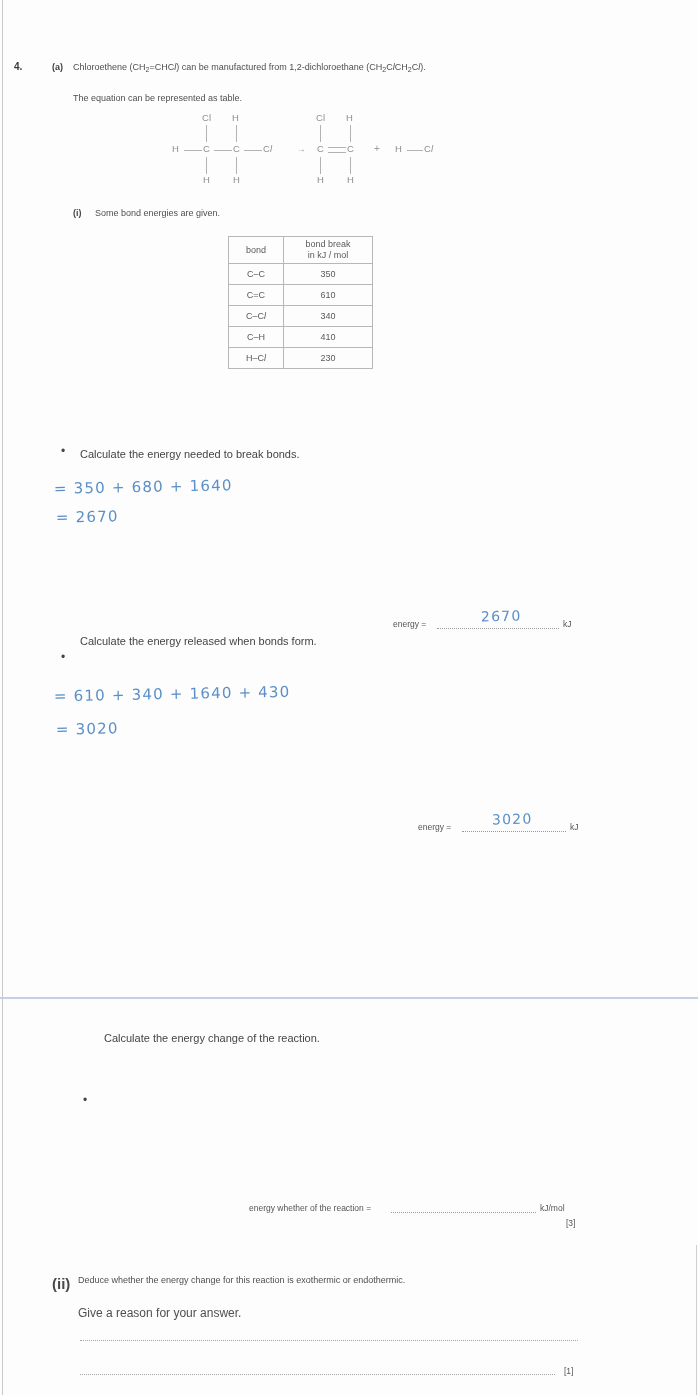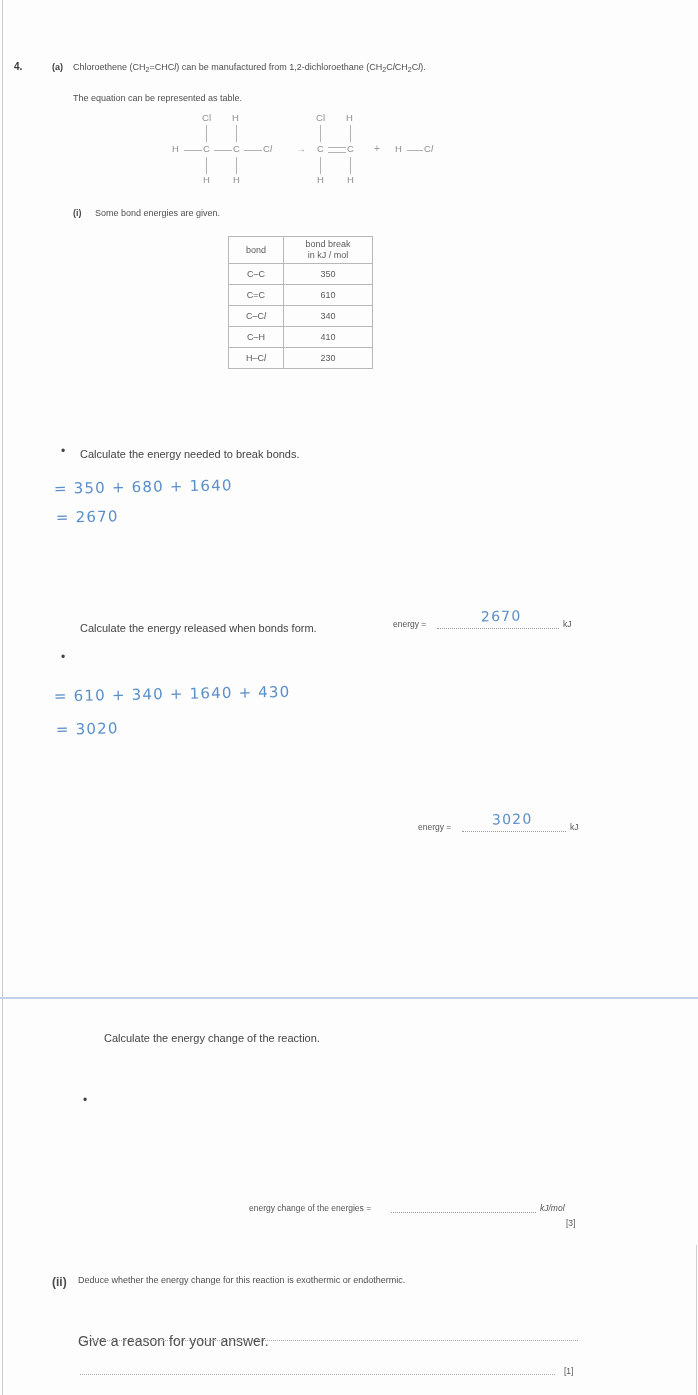--- a/index.html
+++ b/index.html
@@ -69,23 +69,23 @@
     font-weight:500;
   }
   .hw.small{font-size:14px;}
 
   
   .ans-label{position:absolute;font-size:8.5px;color:#555;}
   .dotline{position:absolute;border-bottom:1px dotted #9a9a9a;height:0;}
   .unit{position:absolute;font-size:8.5px;color:#555;}
   .marks{position:absolute;font-size:8.5px;color:#555;}
 
-  .pii-label{position:absolute;left:52px;top:1275px;font-size:12px;font-weight:bold;color:#4a4a4a;}
+  .pii-label{position:absolute;left:52px;top:1275px;font-size:15px;font-weight:bold;color:#4a4a4a;}
   .pii-text{position:absolute;left:78px;top:1275px;font-size:9px;color:#4f4f4f;}
-  .give-reason{position:absolute;left:78px;top:1306px;font-size:14px;color:#4f4f4f;margin-top:27px;}
+  .give-reason{position:absolute;left:78px;top:1306px;font-size:12px;color:#4f4f4f;}
 
   .ruleline{position:absolute;border-bottom:1px dotted #a5a5a5;height:0;left:80px;width:498px;}
 </style>
 </head>
 <body>
 
 <div class="page">
 
   <div class="edge-left"></div>
   <div class="edge-right"></div>
@@ -187,36 +187,36 @@
 
   <div class="hw" style="left:54px;top:478px;">=  350  +  680  +  1640</div>
   <div class="hw" style="left:56px;top:508px;">=  2670</div>
 
   <div class="ans-label" style="left:393px;top:619px;">energy =</div>
   <div class="dotline" style="left:437px;top:628px;width:122px;"></div>
   <div class="hw small" style="left:481px;top:608px;">2670</div>
   <div class="unit" style="left:563px;top:619px;">kJ</div>
 
   <div class="bullet" style="left:61px;top:650px;">•</div>
-  <div class="bullet-txt" style="left:80px;top:622px;">Calculate the energy released when bonds form.</div>
+  <div class="bullet-txt" style="left:80px;top:635px;">Calculate the energy released when bonds form.</div>
 
   <div class="hw" style="left:54px;top:685px;">=  610  +  340  +  1640  +  430</div>
   <div class="hw" style="left:56px;top:720px;">=  3020</div>
 
   <div class="ans-label" style="left:418px;top:822px;">energy =</div>
   <div class="dotline" style="left:462px;top:831px;width:104px;"></div>
   <div class="hw small" style="left:492px;top:811px;">3020</div>
   <div class="unit" style="left:570px;top:822px;">kJ</div>
 
   <div class="bullet" style="left:83px;top:1093px;">•</div>
   <div class="bullet-txt" style="left:104px;top:1032px;">Calculate the energy change of the reaction.</div>
 
-  <div class="ans-label" style="left:249px;top:1203px;">energy change of the energies =</div>
+  <div class="ans-label" style="left:249px;top:1203px;">energy whether of the reaction =</div>
   <div class="dotline" style="left:391px;top:1212px;width:145px;"></div>
-  <div class="unit" style="left:540px;top:1203px;font-style:italic;">kJ/mol</div>
+  <div class="unit" style="left:540px;top:1203px;">kJ/mol</div>
   <div class="marks" style="left:566px;top:1218px;">[3]</div>
 
   <div class="pii-label">(ii)</div>
   <div class="pii-text">Deduce whether the energy change for this reaction is exothermic or endothermic.</div>
   <div class="give-reason">Give a reason for your answer.</div>
 
   <div class="ruleline" style="top:1340px;"></div>
   <div class="ruleline" style="top:1374px;width:475px;"></div>
   <div class="marks" style="left:564px;top:1366px;">[1]</div>
 

